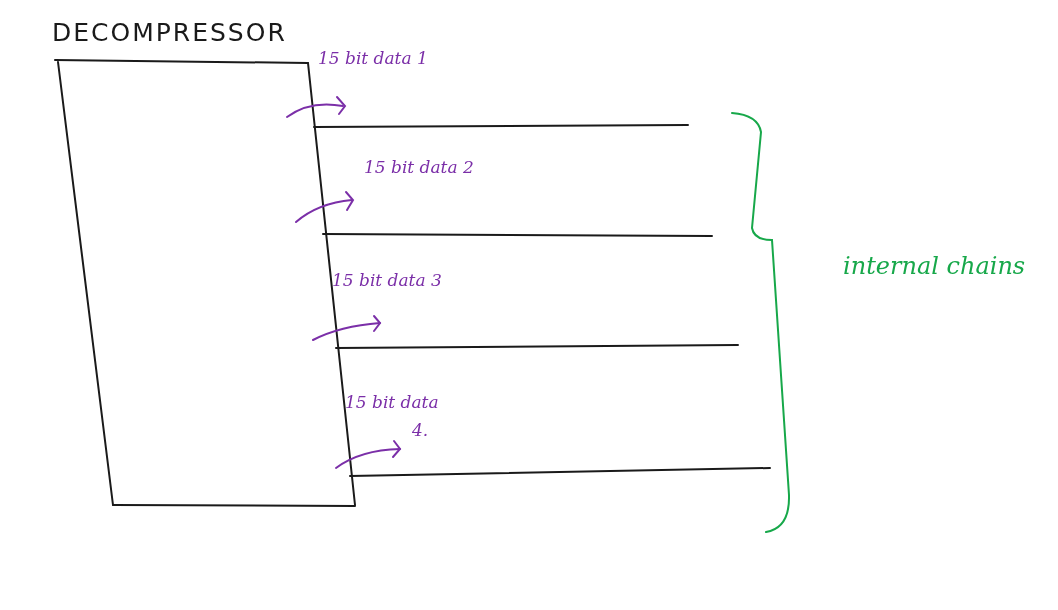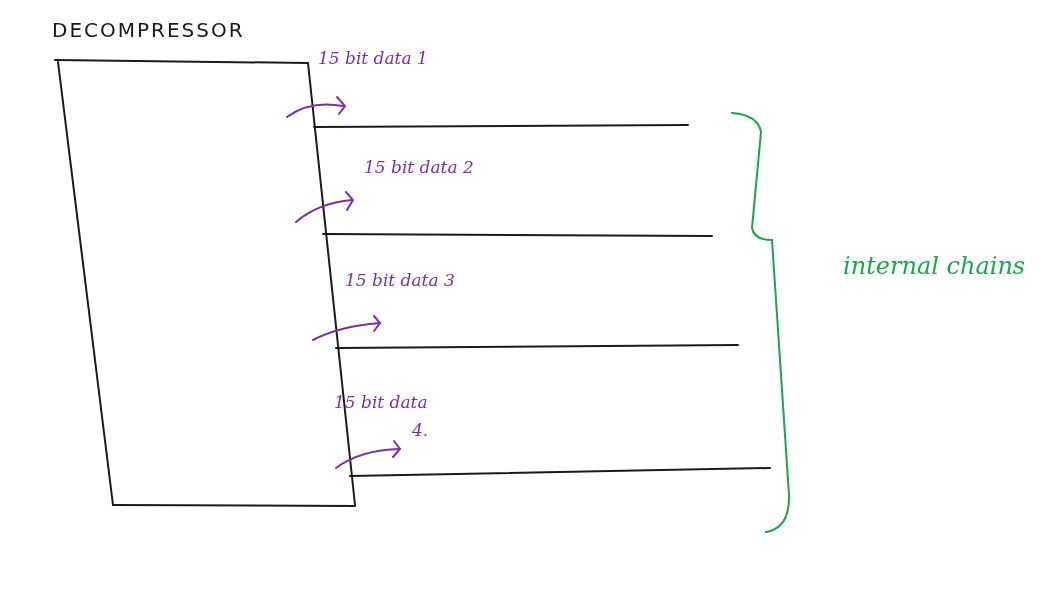--- a/index.html
+++ b/index.html
@@ -1,19 +1,19 @@
 <!DOCTYPE html>
 <html><head>
 <meta charset="utf-8">
 <style>
   html, body { margin: 0; padding: 0; background: #ffffff; }
   body { width: 1058px; height: 610px; position: relative; overflow: hidden; font-family: "DejaVu Sans", sans-serif; }
   .title {
     position: absolute; left: 52px; top: 18px;
-    font-family: "DejaVu Sans", sans-serif; font-size: 20px; letter-spacing: 2px;
+    font-family: "DejaVu Sans", sans-serif; font-size: 25px; letter-spacing: 2px;
     color: #1a1a1a; font-weight: normal;
   }
   svg.sketch { position: absolute; left: 0; top: 0; }
   .lbl {
     position: absolute; color: #7b2fa8;
     font-family: "DejaVu Serif", serif; font-style: italic; font-size: 17px;
     white-space: nowrap;
   }
   .lbl2 {
     position: absolute; color: #7b2fa8;
@@ -62,17 +62,17 @@
       <path d="M336 468 Q360 450 400 449"></path>
       <path d="M394 441 L400 449 L393 457"></path>
     </g>
   </g>
 
   <path stroke="#17a84a" stroke-width="2" fill="none" stroke-linecap="round" d="M732 113 Q758 115 761 132 L752 228 Q754 240 772 240 L789 495 Q790 528 766 532"></path>
 </svg>
 
 <div class="lbl" style="left:318px; top:48px;">15 bit data 1</div>
 <div class="lbl" style="left:320px; top:157px;margin-left:44px;">15 bit data 2</div>
-<div class="lbl" style="left:345px; top:270px;">15 bit data 3</div>
-<div class="lbl" style="left:334px; top:392px;font-style:italic;">15 bit data</div>
+<div class="lbl" style="left:332px; top:270px;">15 bit data 3</div>
+<div class="lbl" style="left:345px; top:392px;font-style:italic;">15 bit data</div>
 <div class="lbl2" style="left:412px; top:420px;">4.</div>
 
 <div class="green">internal chains</div>
 
 </body></html>

